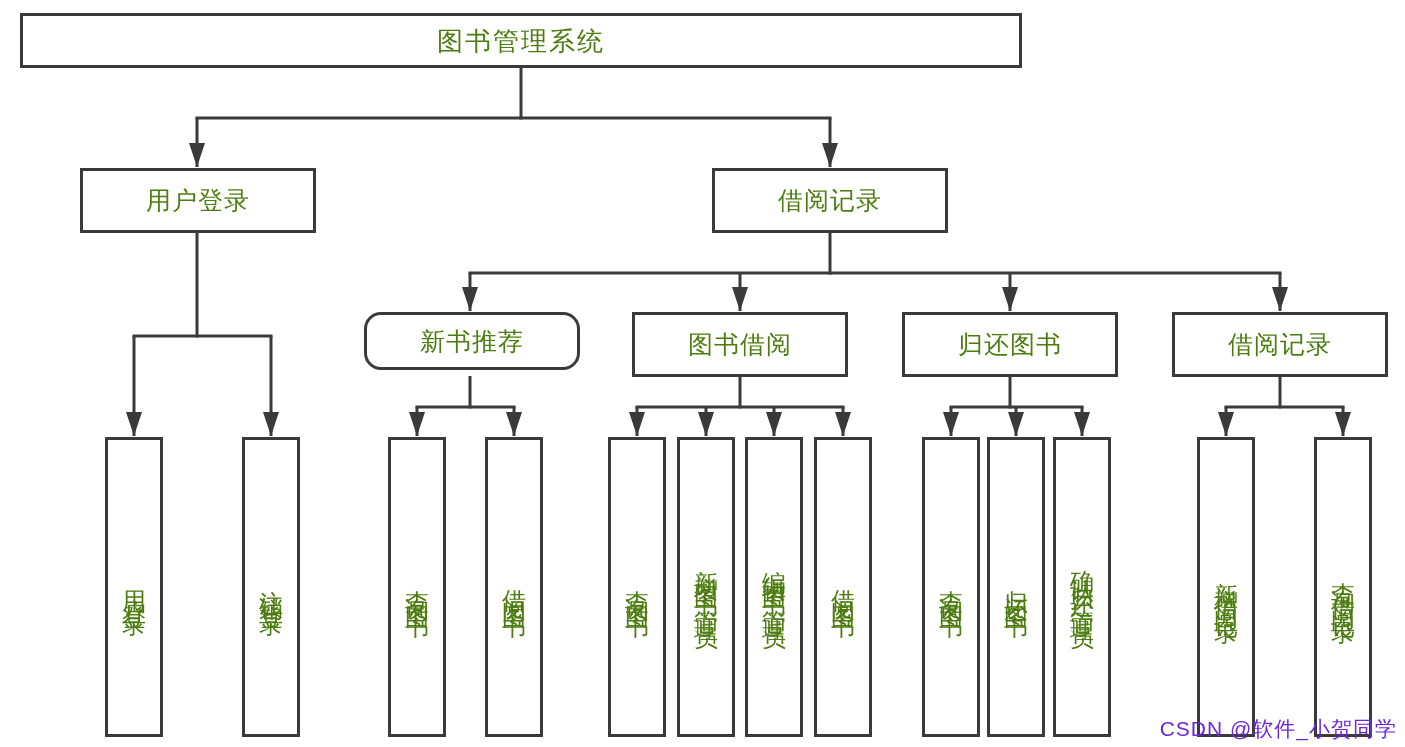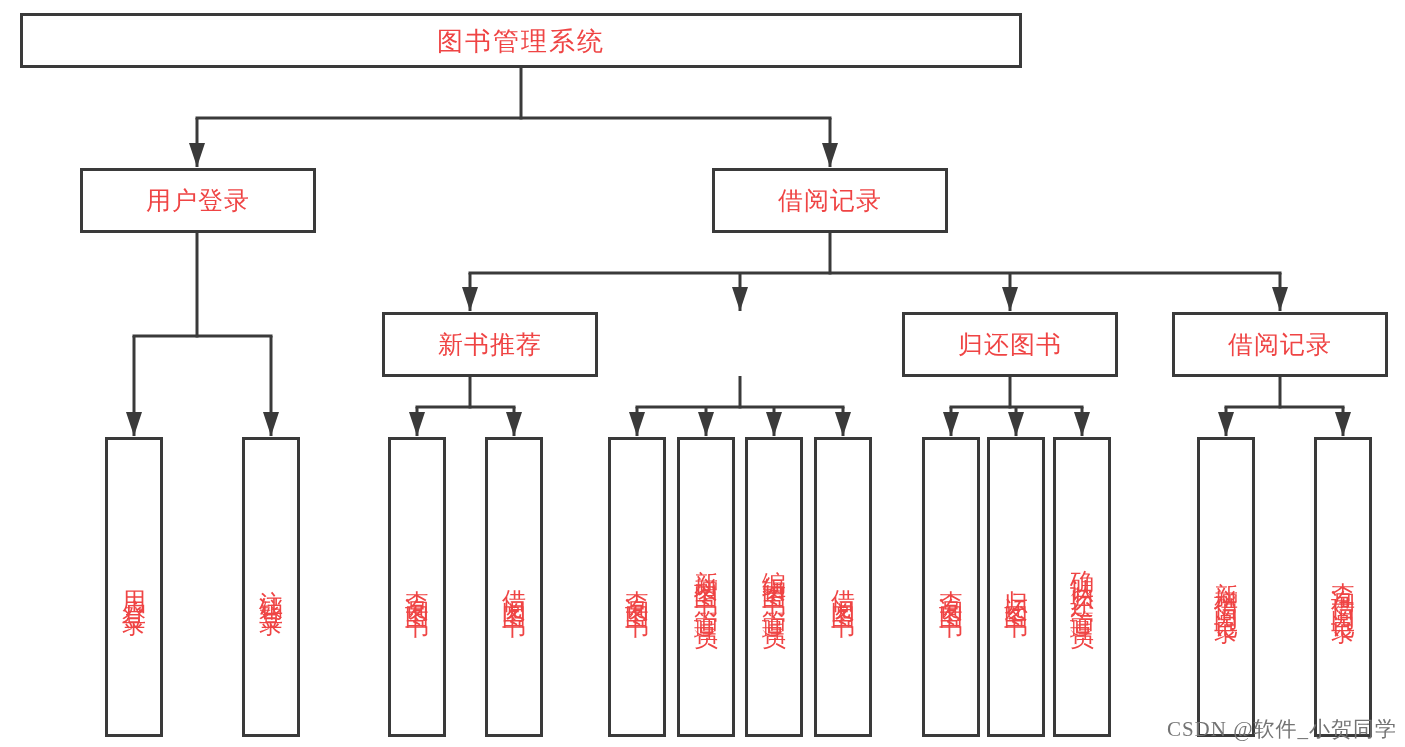--- a/index.html
+++ b/index.html
@@ -18,42 +18,41 @@
     pointer-events: none;
   }
   .node {
     position: absolute;
     box-sizing: border-box;
     background: #ffffff;
     border: 3px solid #3a3a3a;
     display: flex;
     align-items: center;
     justify-content: center;
-    color: #ef4444;
+    color: #4d7c0f;
     text-align: center;
     line-height: 1;
   }
   .node.h { font-size: 25px; letter-spacing: 1px; }
   .node.root { font-size: 26px; letter-spacing: 2px; }
   .node.v {
     writing-mode: vertical-rl;
     text-orientation: mixed;
     font-size: 24px;
     letter-spacing: 8px;
   }
   .watermark {
     position: absolute;
     right: 8px;
     bottom: 4px;
     font-size: 21px;
-    color: #737373;
+    color: #6d28d9;
     letter-spacing: 1px;
     white-space: nowrap;
     pointer-events: none;
-    font-family: Liberation Serif, serif;
   }
 </style>
 </head>
 <body>
 
 <div class="canvas">
 
   <svg class="connectors" width="1405" height="747" viewBox="0 0 1405 747" xmlns="http://www.w3.org/2000/svg">
     <defs>
       <marker id="ah" markerUnits="userSpaceOnUse" markerWidth="26" markerHeight="18" refX="25" refY="9" orient="auto">
@@ -101,21 +100,22 @@
       <line x1="1226" y1="407" x2="1226" y2="436" marker-end="url(#ah)"></line>
       <line x1="1343" y1="407" x2="1343" y2="436" marker-end="url(#ah)"></line>
     </g>
   </svg>
 
   <div class="node h root" style="left:20px; top:13px; width:1002px; height:55px;">图书管理系统</div>
 
   <div class="node h" style="left:80px; top:168px; width:236px; height:65px;">用户登录</div>
   <div class="node h" style="left:712px; top:168px; width:236px; height:65px;">借阅记录</div>
 
-  <div class="node h" style="left:382px; top:312px; width:216px; height:65px;">新书推荐</div>
+  <div class="node h" style="left:364px; top:312px; width:216px; height:58px;border-radius:17px;">新书推荐</div>
+  <div class="node h" style="left:632px; top:312px; width:216px; height:65px;">图书借阅</div>
   <div class="node h" style="left:902px; top:312px; width:216px; height:65px;">归还图书</div>
   <div class="node h" style="left:1172px; top:312px; width:216px; height:65px;">借阅记录</div>
 
   <div class="node v" style="left:105px; top:437px; width:58px; height:300px;">用户登录</div>
   <div class="node v" style="left:242px; top:437px; width:58px; height:300px;">注销登录</div>
 
   <div class="node v" style="left:388px; top:437px; width:58px; height:300px;">查询图书</div>
   <div class="node v" style="left:485px; top:437px; width:58px; height:300px;">借阅图书</div>
 
   <div class="node v" style="left:608px; top:437px; width:58px; height:300px;">查询图书</div>

